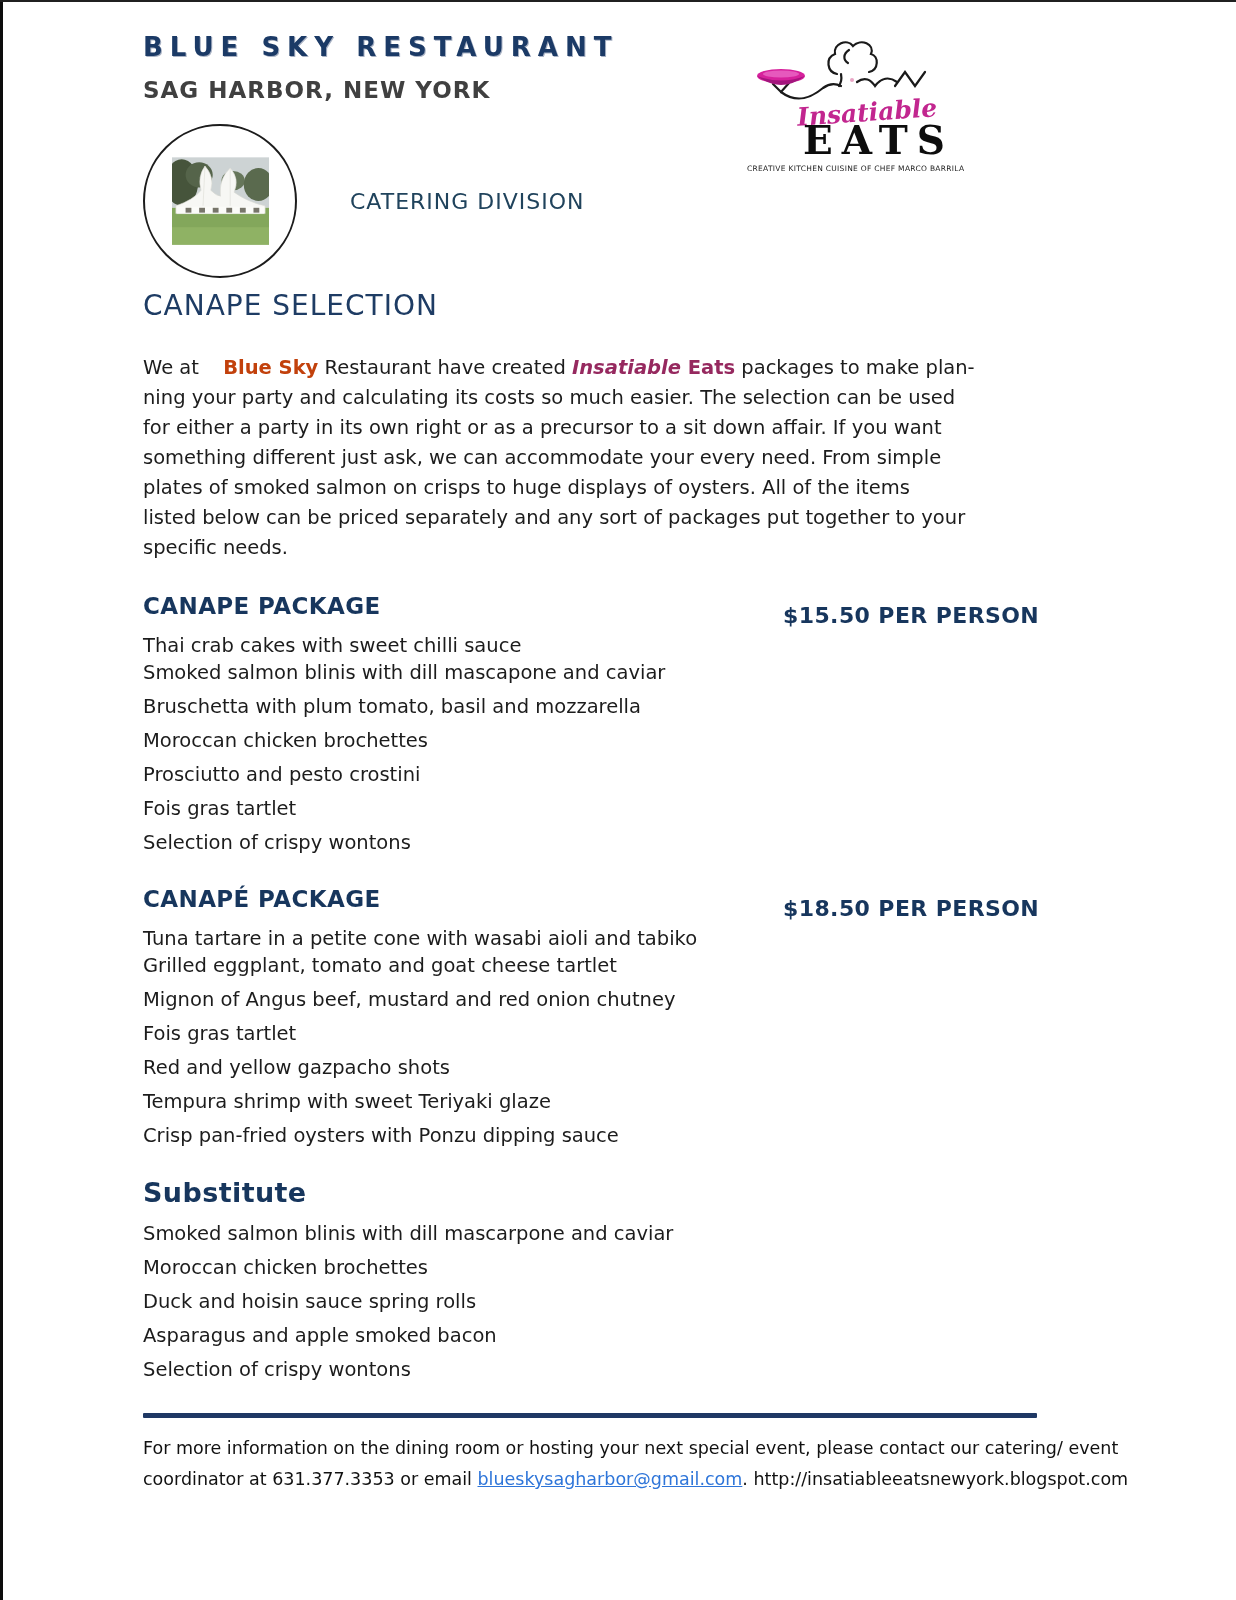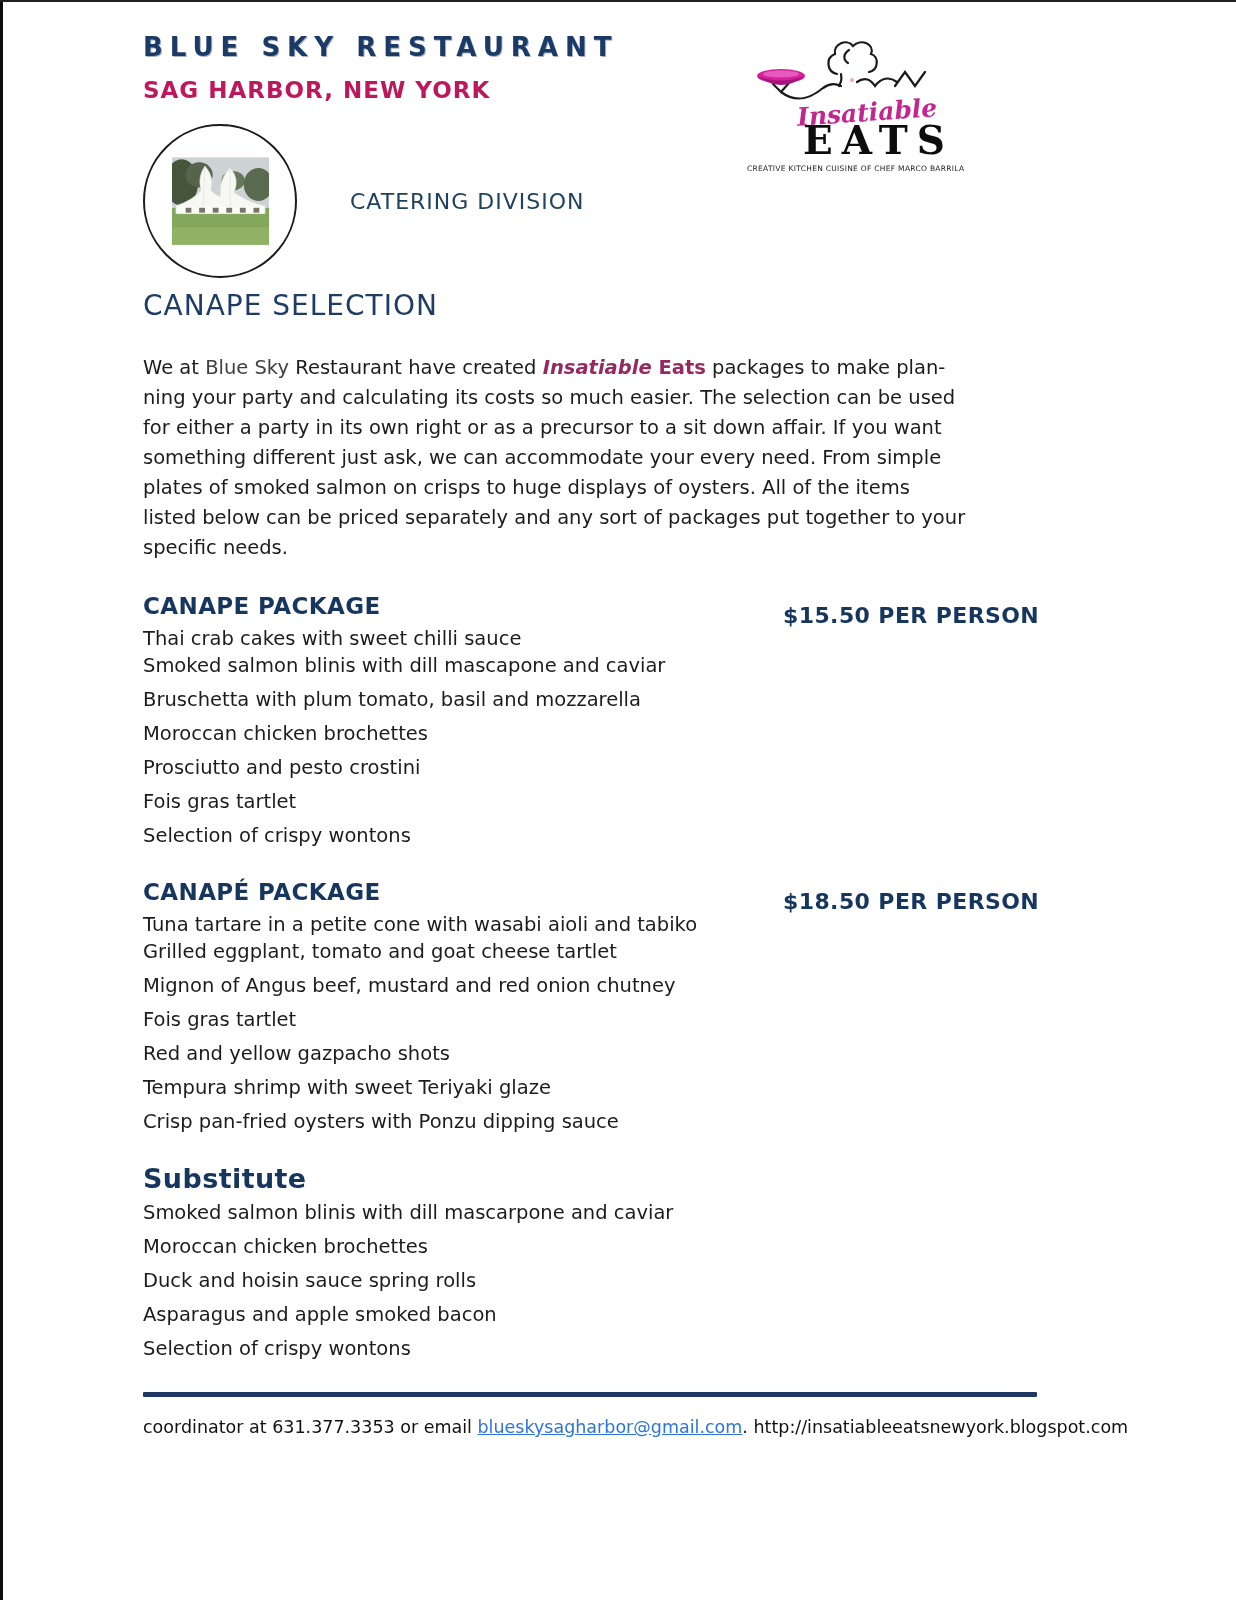--- a/index.html
+++ b/index.html
@@ -5,21 +5,21 @@
   html,body{margin:0;padding:0;background:#ffffff;}
   body{font-family:"DejaVu Sans","Liberation Sans",sans-serif;}
   .page{position:relative;width:1236px;height:1600px;background:#ffffff;overflow:hidden;}
   .edge-left{position:absolute;left:0;top:0;width:3px;height:1600px;background:#0c0c0c;}
   .edge-top{position:absolute;left:0;top:0;width:1236px;height:2px;background:#202020;}
   .content{position:relative;padding:31px 96px 0 143px;}
 
   
   .restaurant-name{margin:0;font-size:26px;font-weight:bold;letter-spacing:7px;
     color:#1b3a66;text-shadow:1px 1px 0 #a9b2c4;line-height:32px;}
-  .location{margin-top:13px;font-size:23px;font-weight:bold;letter-spacing:1px;color:#be185d;line-height:28px;}
+  .location{margin-top:13px;font-size:23px;font-weight:bold;letter-spacing:1px;color:#404040;line-height:28px;}
 
   
   .logo-box{position:absolute;left:745px;top:40px;width:215px;height:138px;}
   .logo-drawing{position:absolute;left:0;top:0;}
   .logo-script{position:absolute;left:52px;top:58px;font-family:"DejaVu Serif","Liberation Serif",serif;
     font-style:italic;font-weight:bold;font-size:25px;color:#c2268f;transform:rotate(-4deg);white-space:nowrap;}
   .logo-eats{position:absolute;left:58px;top:80px;font-family:"DejaVu Serif","Liberation Serif",serif;
     font-weight:bold;font-size:39px;letter-spacing:9px;color:#0d0d0d;line-height:40px;}
   .logo-tagline{position:absolute;left:2px;top:124px;width:213px;text-align:center;
     font-size:7.5px;letter-spacing:0.3px;color:#1c1c1c;white-space:nowrap;}
@@ -29,31 +29,31 @@
   .tent-circle{width:150px;height:150px;border:2px solid #1c1c1c;border-radius:50%;
     display:flex;align-items:center;justify-content:center;flex:0 0 auto;background:#fff;}
   .division{margin-left:38px;font-size:22px;letter-spacing:1px;color:#20435c;}
 
   
   .page-title{margin:6px 0 0 0;font-size:28px;font-weight:normal;letter-spacing:1px;color:#1e3c64;line-height:44px;}
 
   
   .intro{margin-top:25px;font-size:19.5px;color:#1c1c1c;}
   .intro .iline{line-height:30px;white-space:nowrap;}
-  .b-navy{color:#404040;font-weight:normal;}
+  .b-navy{color:#c2410c;font-weight:bold;margin-left:18px;}
   .b-mag{color:#96295f;font-weight:bold;}
   .b-mag-i{color:#96295f;font-weight:bold;font-style:italic;}
 
   
   .menu-section{margin-top:29px;}
   .sec-head{position:relative;line-height:29px;}
   .sec-title{font-size:23px;font-weight:bold;letter-spacing:0.4px;color:#17365d;}
   .sec-title.small{font-size:27px;margin-top:41px;}
   .sec-price{position:absolute;left:640px;top:9px;font-size:22px;font-weight:bold;letter-spacing:0.4px;color:#17365d;}
-  .items{margin-top:2px;font-size:19.5px;color:#1c1c1c;}
+  .items{margin-top:9px;font-size:19.5px;color:#1c1c1c;}
   .items .item{line-height:27px;margin-bottom:7px;white-space:nowrap;}
   .items.tight-pair .item:nth-child(2){margin-top:-7px;}
 
   
   .footer-rule{margin-top:30px;width:894px;height:5px;background:#1f3864;border-radius:1px;}
   .footer-text{margin-top:15px;font-size:17.5px;color:#111111;}
   .footer-text .fline{line-height:31px;white-space:nowrap;}
   .email-link{color:#2e75d9;text-decoration:underline;cursor:pointer;}
 </style>
 </head>
@@ -167,16 +167,17 @@
         <div class="item">Smoked salmon blinis with dill mascarpone and caviar</div>
         <div class="item">Moroccan chicken brochettes</div>
         <div class="item">Duck and hoisin sauce spring rolls</div>
         <div class="item">Asparagus and apple smoked bacon</div>
         <div class="item">Selection of crispy wontons</div>
       </div>
     </div>
 
     <div class="footer-rule"></div>
     <div class="footer-text">
+      <div class="fline">For more information on the dining room or hosting your next special event, please contact our catering/ event</div>
       <div class="fline"><span>coordinator at 631.377.3353 or email </span><a class="email-link">blueskysagharbor@gmail.com</a><span>. http://insatiableeatsnewyork.blogspot.com</span></div>
     </div>
   </div>
 </div>
 
 </body></html>

